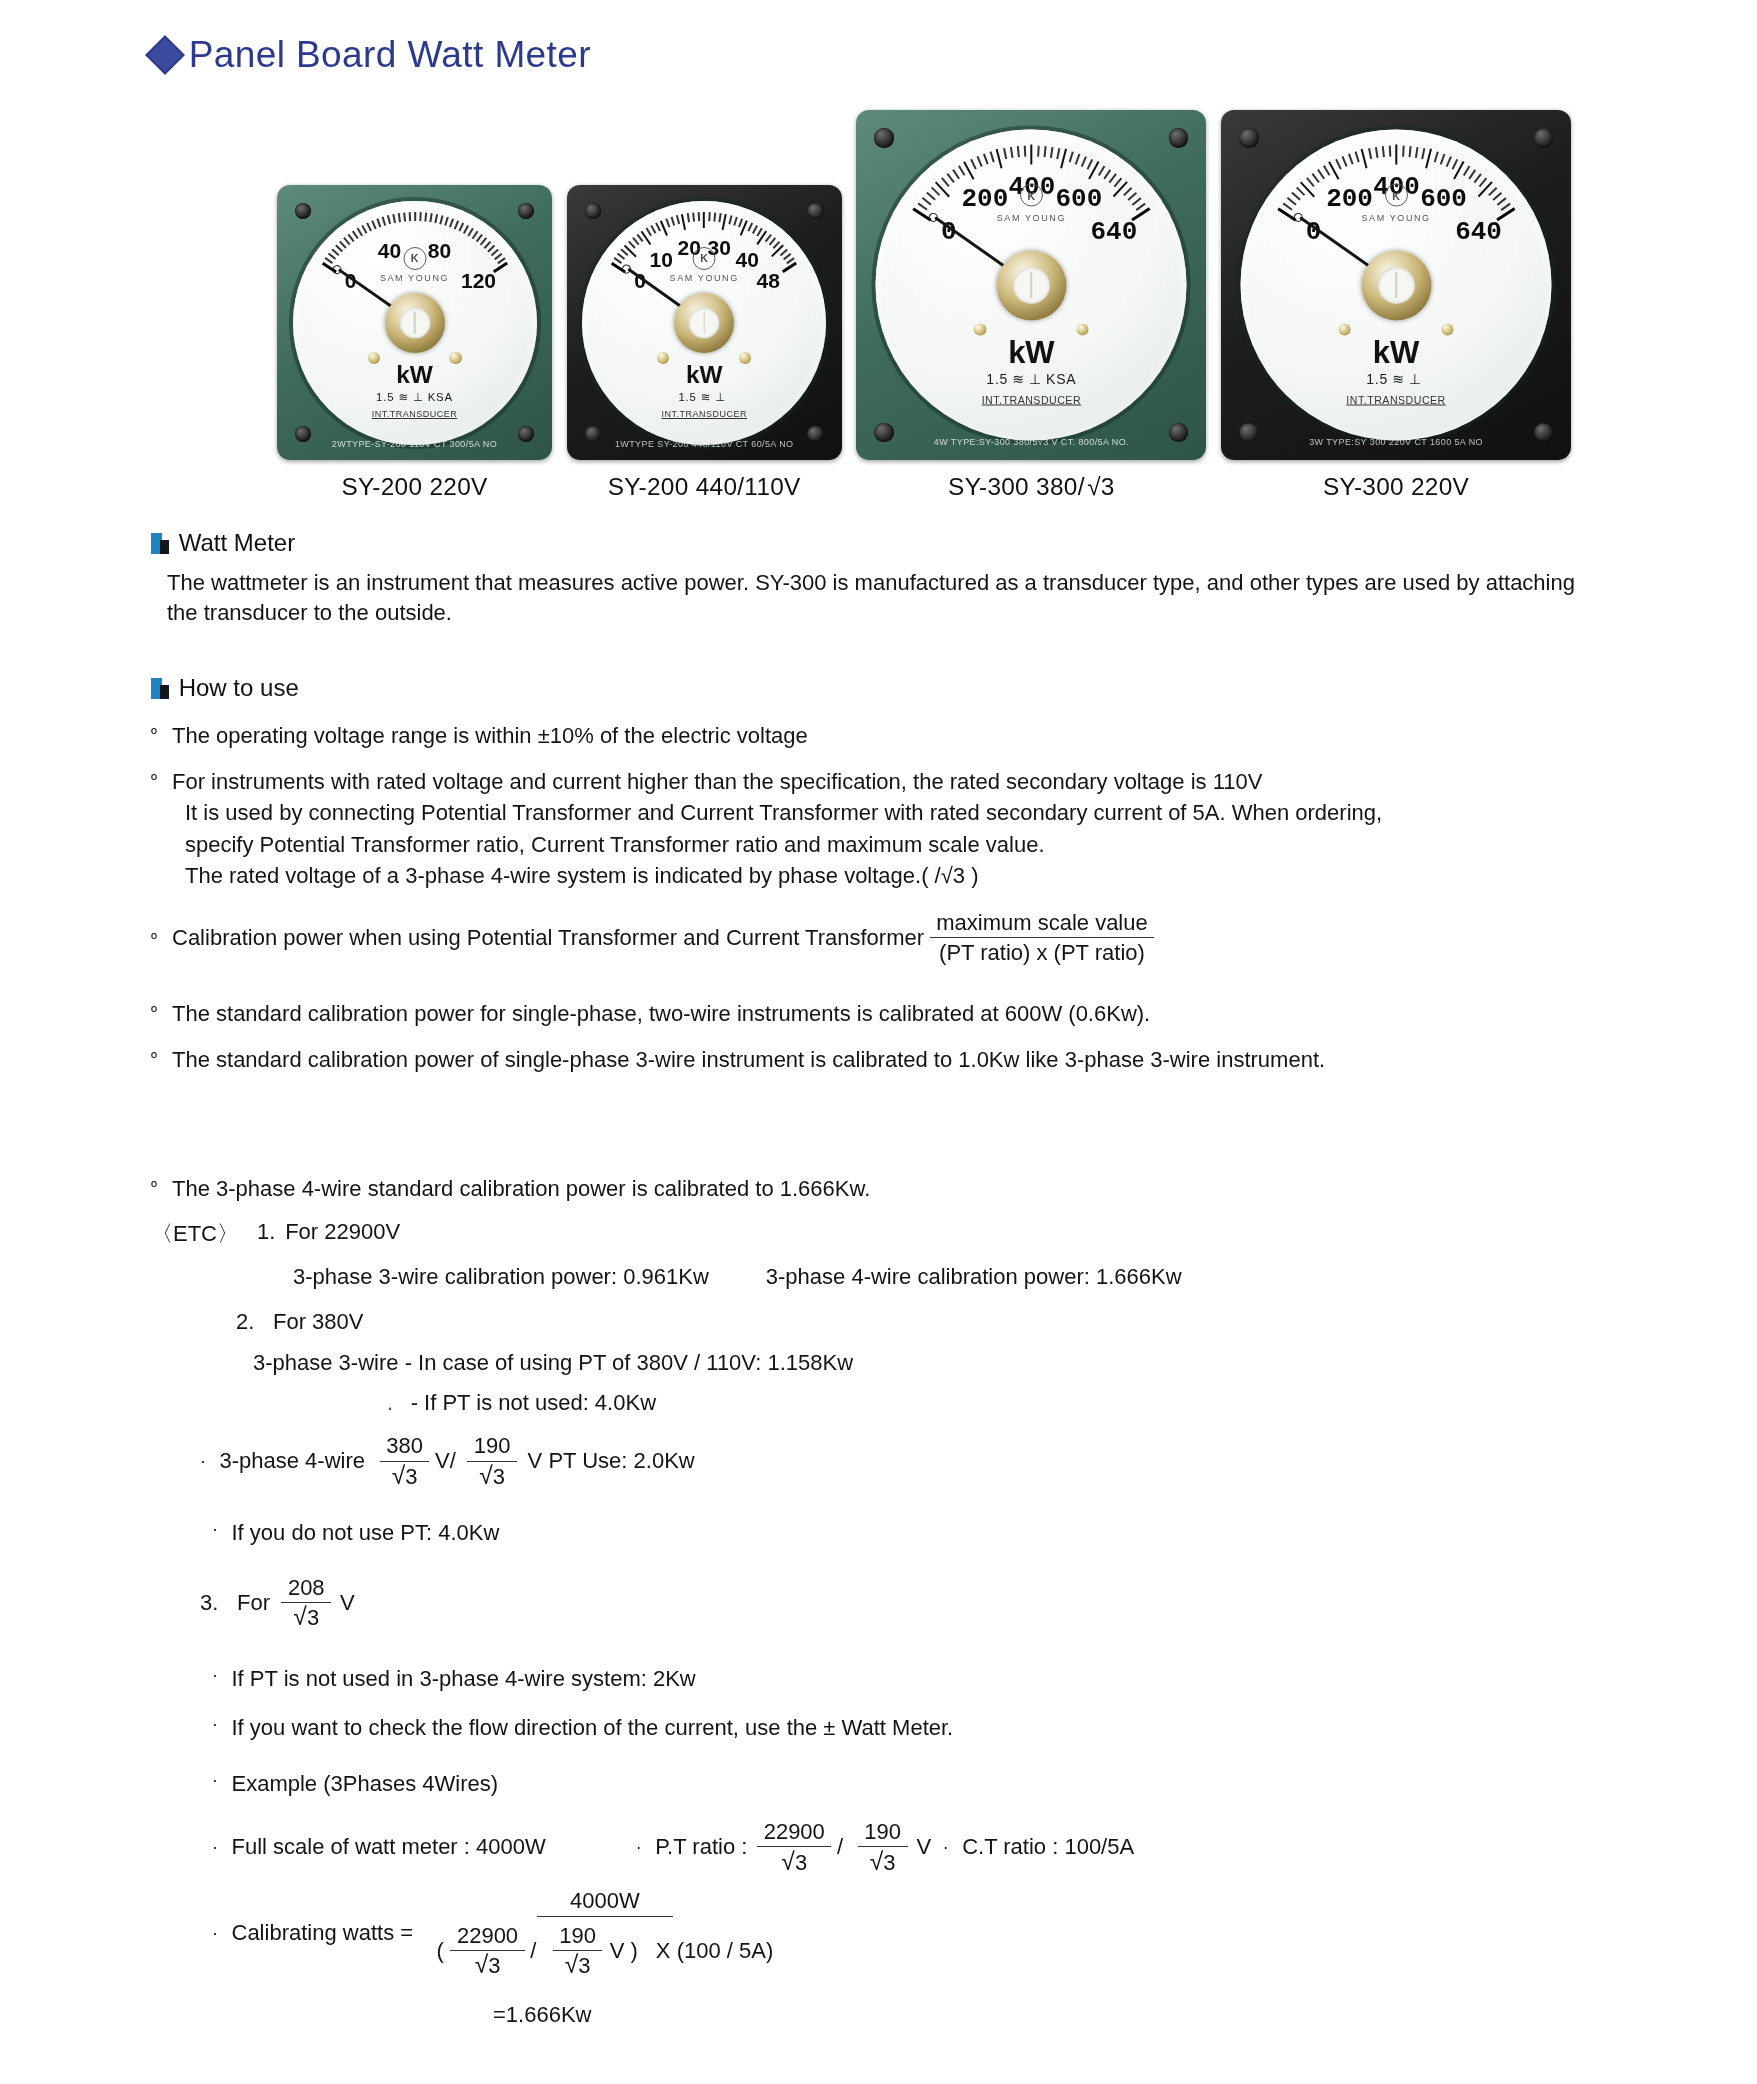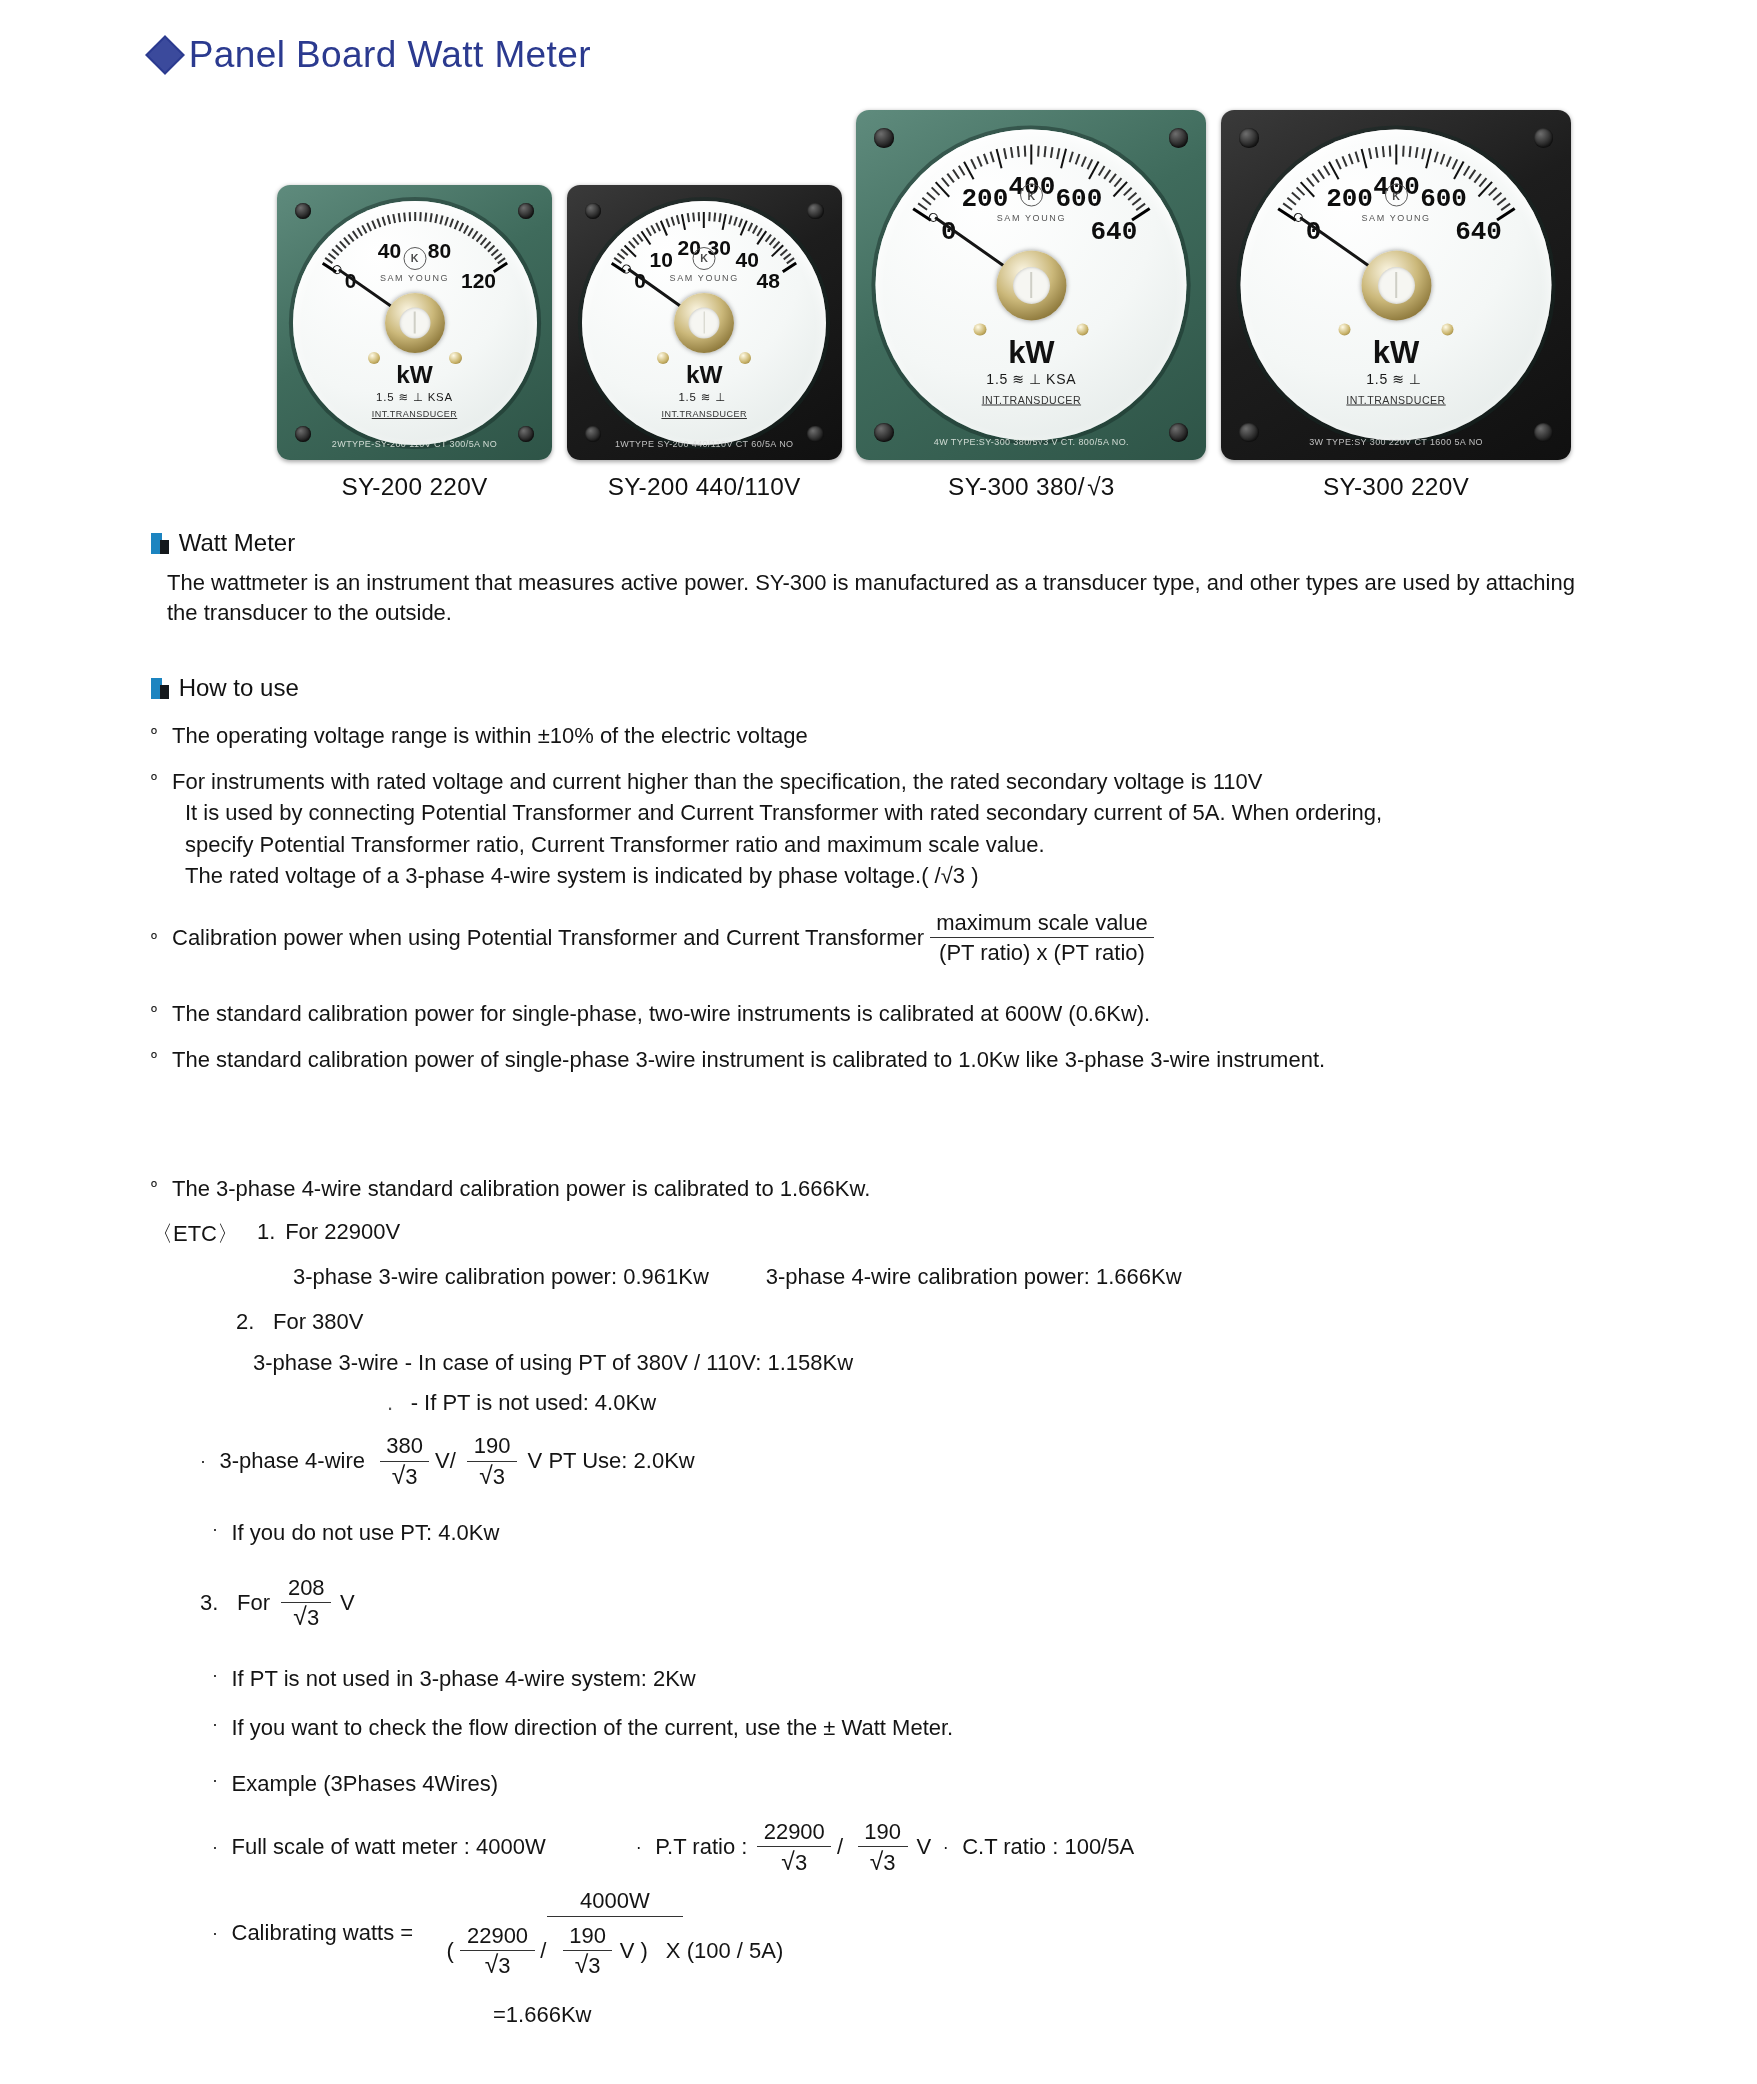--- a/index.html
+++ b/index.html
@@ -747,21 +747,21 @@
       </span>
       <span style="margin-left:3.3px">V</span>
       <span class="dot" style="margin-left:11.4px">·</span>
       <span>C.T ratio : 100/5A</span>
     </div>
 
     <div class="big-formula" style="margin-left:61px">
       <span class="dot">·</span>
       <span>Calibrating watts =</span>
 
-      <span class="frac topline" style="margin-left:27px">
+      <span class="frac topline" style="margin-left:17px">
         <span class="num" style="padding:0 33px 3.3px 33px">4000W</span>
         <span class="den" style="padding-top:6.5px;display:flex;align-items:center">
           <span>(</span>
           <span class="frac topline" style="margin-left:6.5px">
             <span class="num">22900</span>
             <span class="den sq3">
                 <span class="sym">√</span>
                 <span>3</span>
               </span>
           </span>

